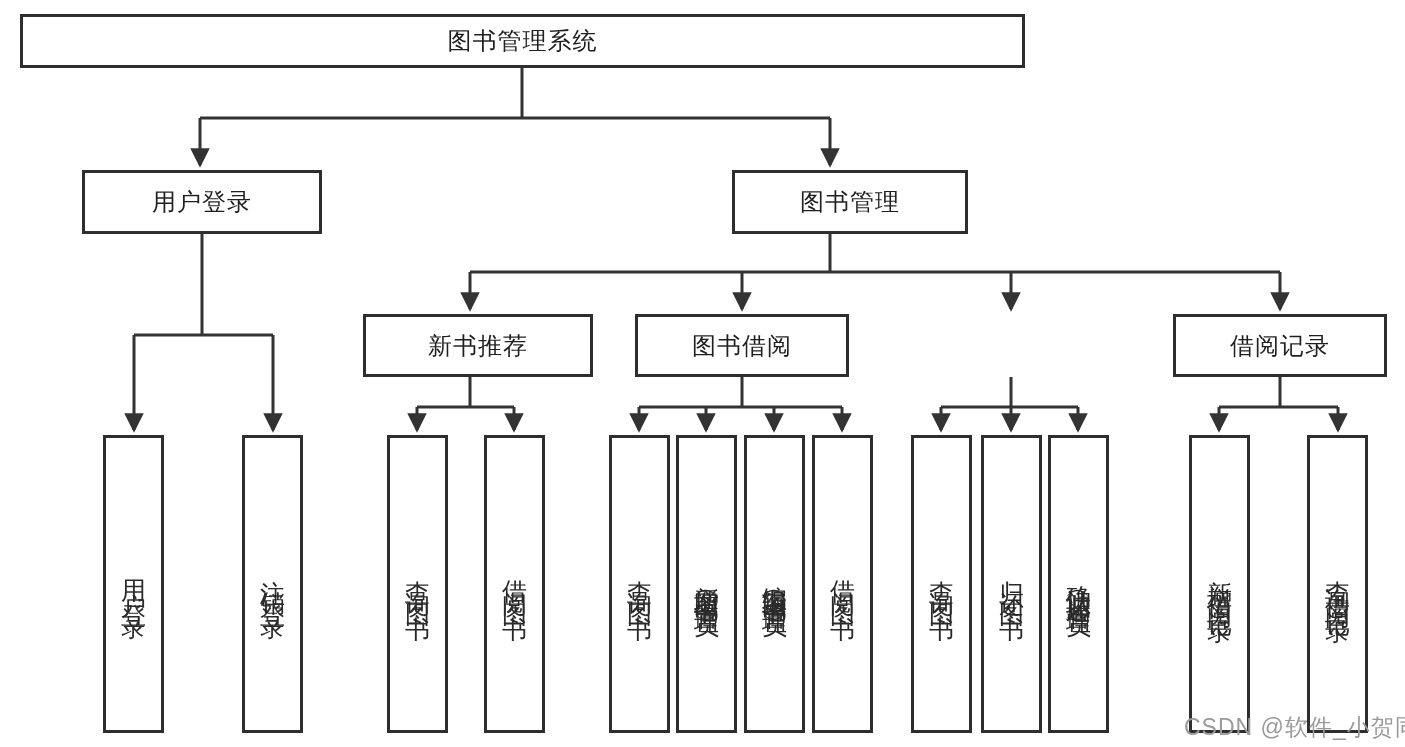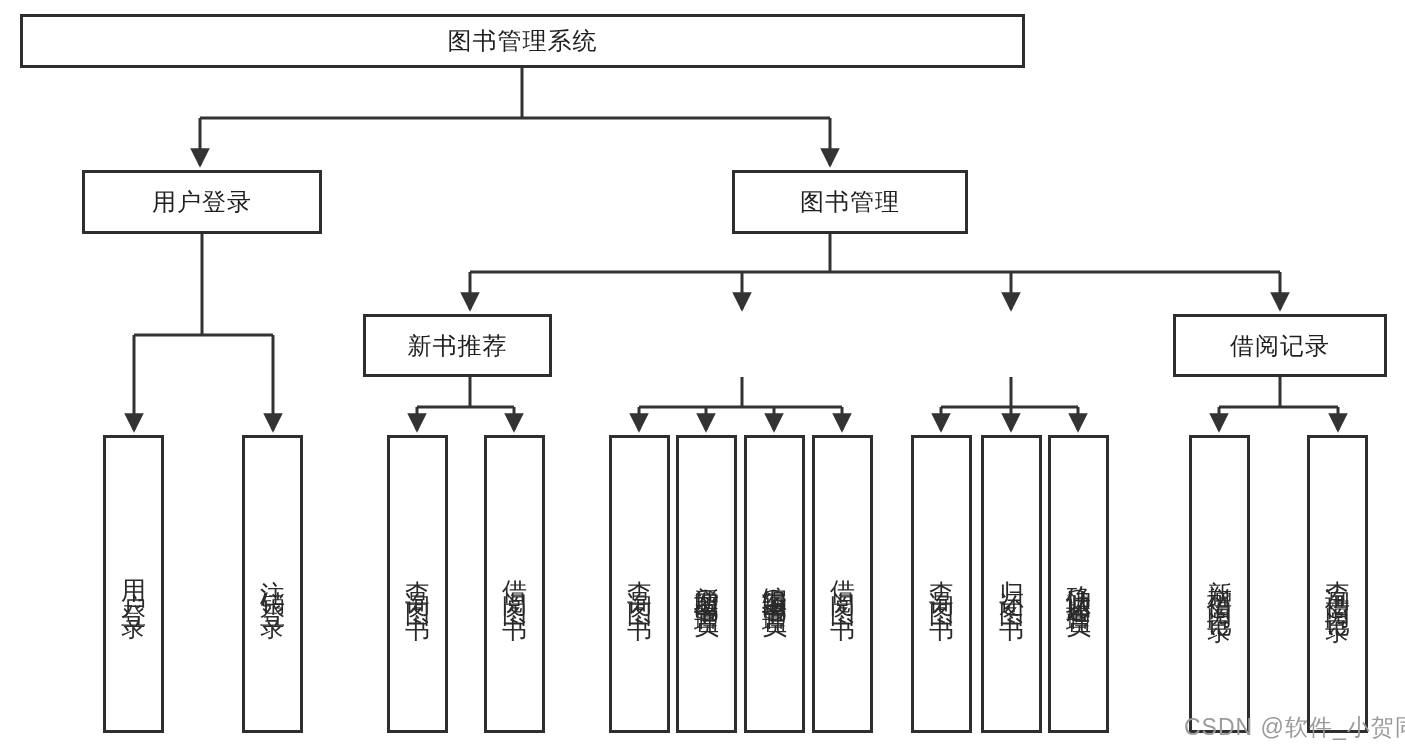--- a/index.html
+++ b/index.html
@@ -80,21 +80,22 @@
       <path d="M1219 407 V430" marker-end="url(#arrow)"></path>
       <path d="M1338 407 V430" marker-end="url(#arrow)"></path>
     </g>
   </svg>
 
   <div class="node hnode" style="left:20px; top:14px; width:1005px; height:54px;">图书管理系统</div>
 
   <div class="node hnode" style="left:82px; top:170px; width:240px; height:64px;">用户登录</div>
   <div class="node hnode" style="left:712px; top:170px; width:236px; height:64px;margin-left:20px;">图书管理</div>
 
-  <div class="node hnode" style="left:363px; top:314px; width:189px; height:63px;text-align:center;">新书推荐</div>
+  <div class="node hnode" style="left:363px; top:314px; width:230px; height:63px;text-align:center;">新书推荐</div>
+  <div class="node hnode" style="left:635px; top:314px; width:214px; height:63px;">图书借阅</div>
   <div class="node hnode" style="left:1173px; top:314px; width:214px; height:63px;">借阅记录</div>
 
   <div class="node vnode" style="left:103px; top:435px; width:61px; height:298px;">
     <span class="vtext" style="letter-spacing: 12px;">用户登录</span>
     </div>
   <div class="node vnode" style="left:242px; top:435px; width:61px; height:298px;">
     <span class="vtext" style="letter-spacing: 12px;">注销登录</span>
     </div>
 
   <div class="node vnode" style="left:387px; top:435px; width:61px; height:298px;">

